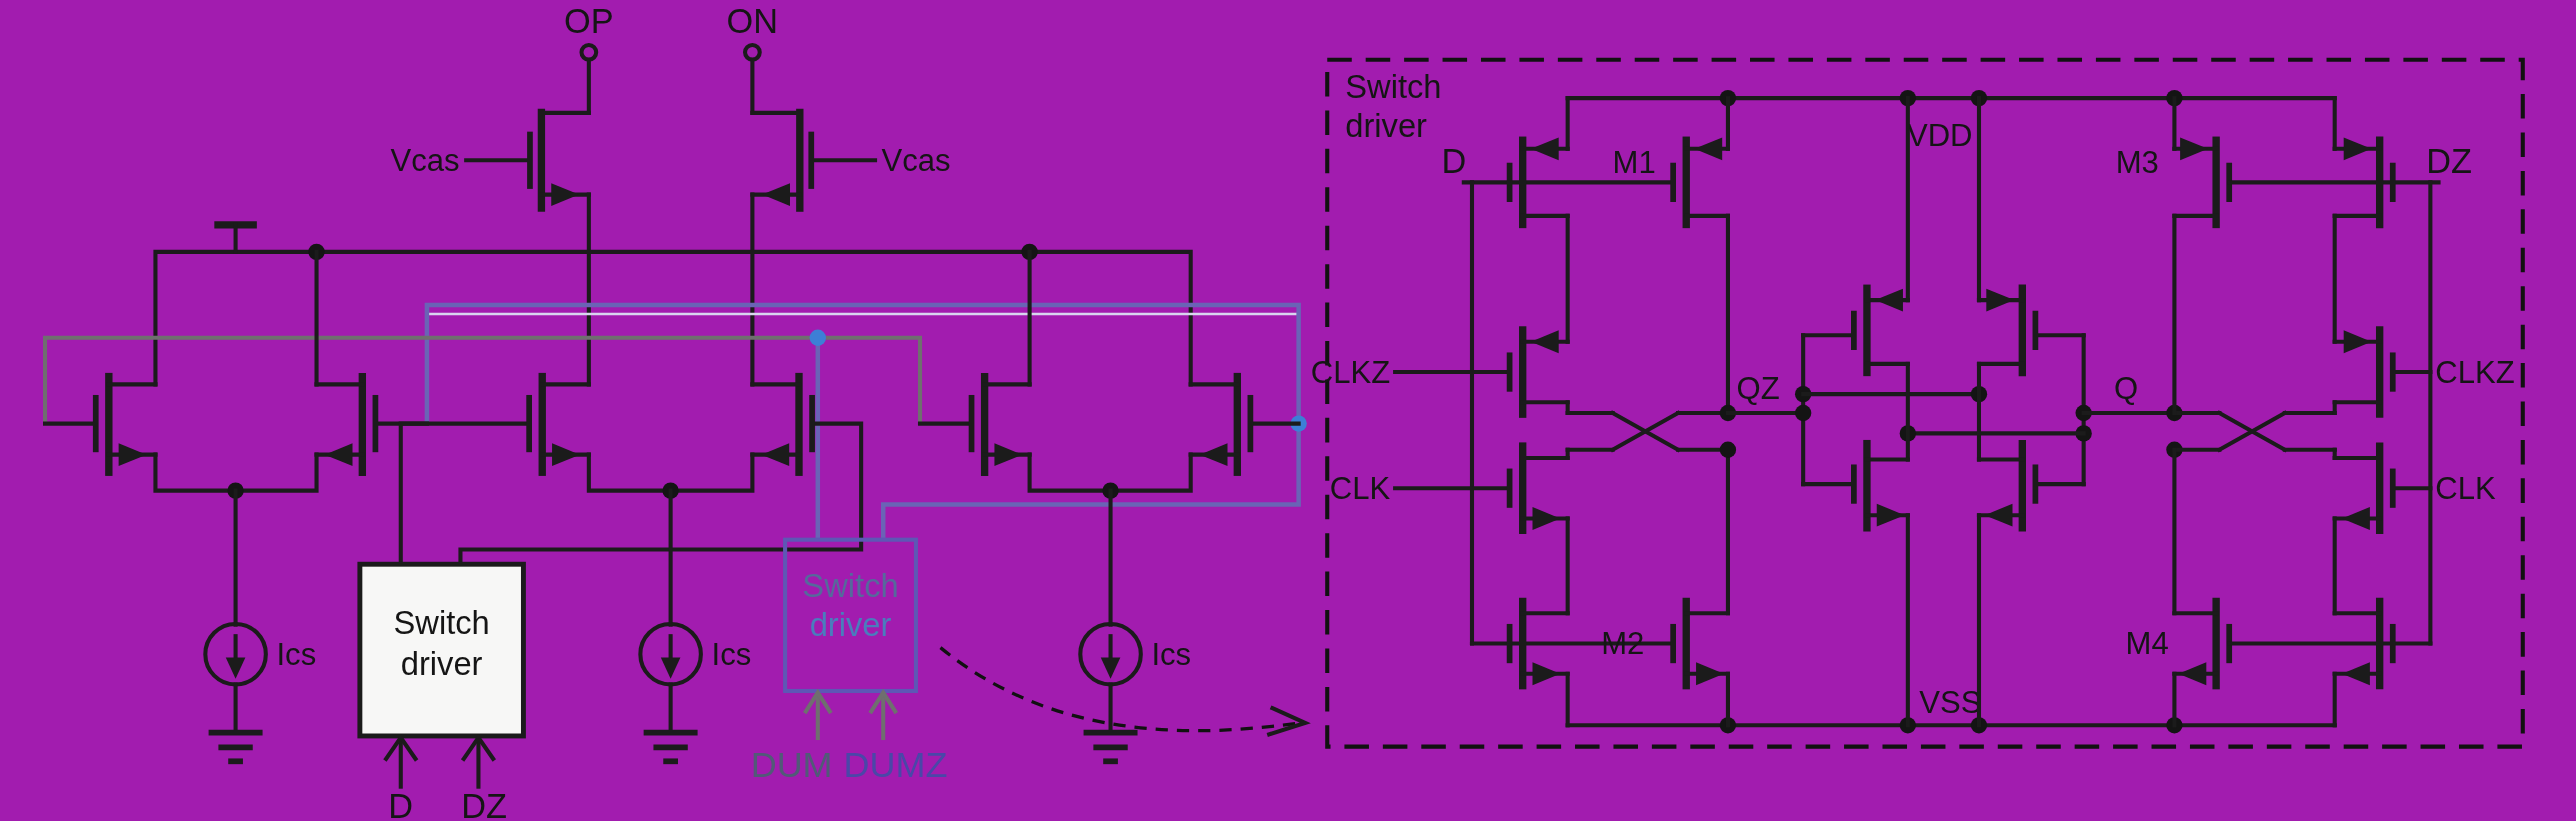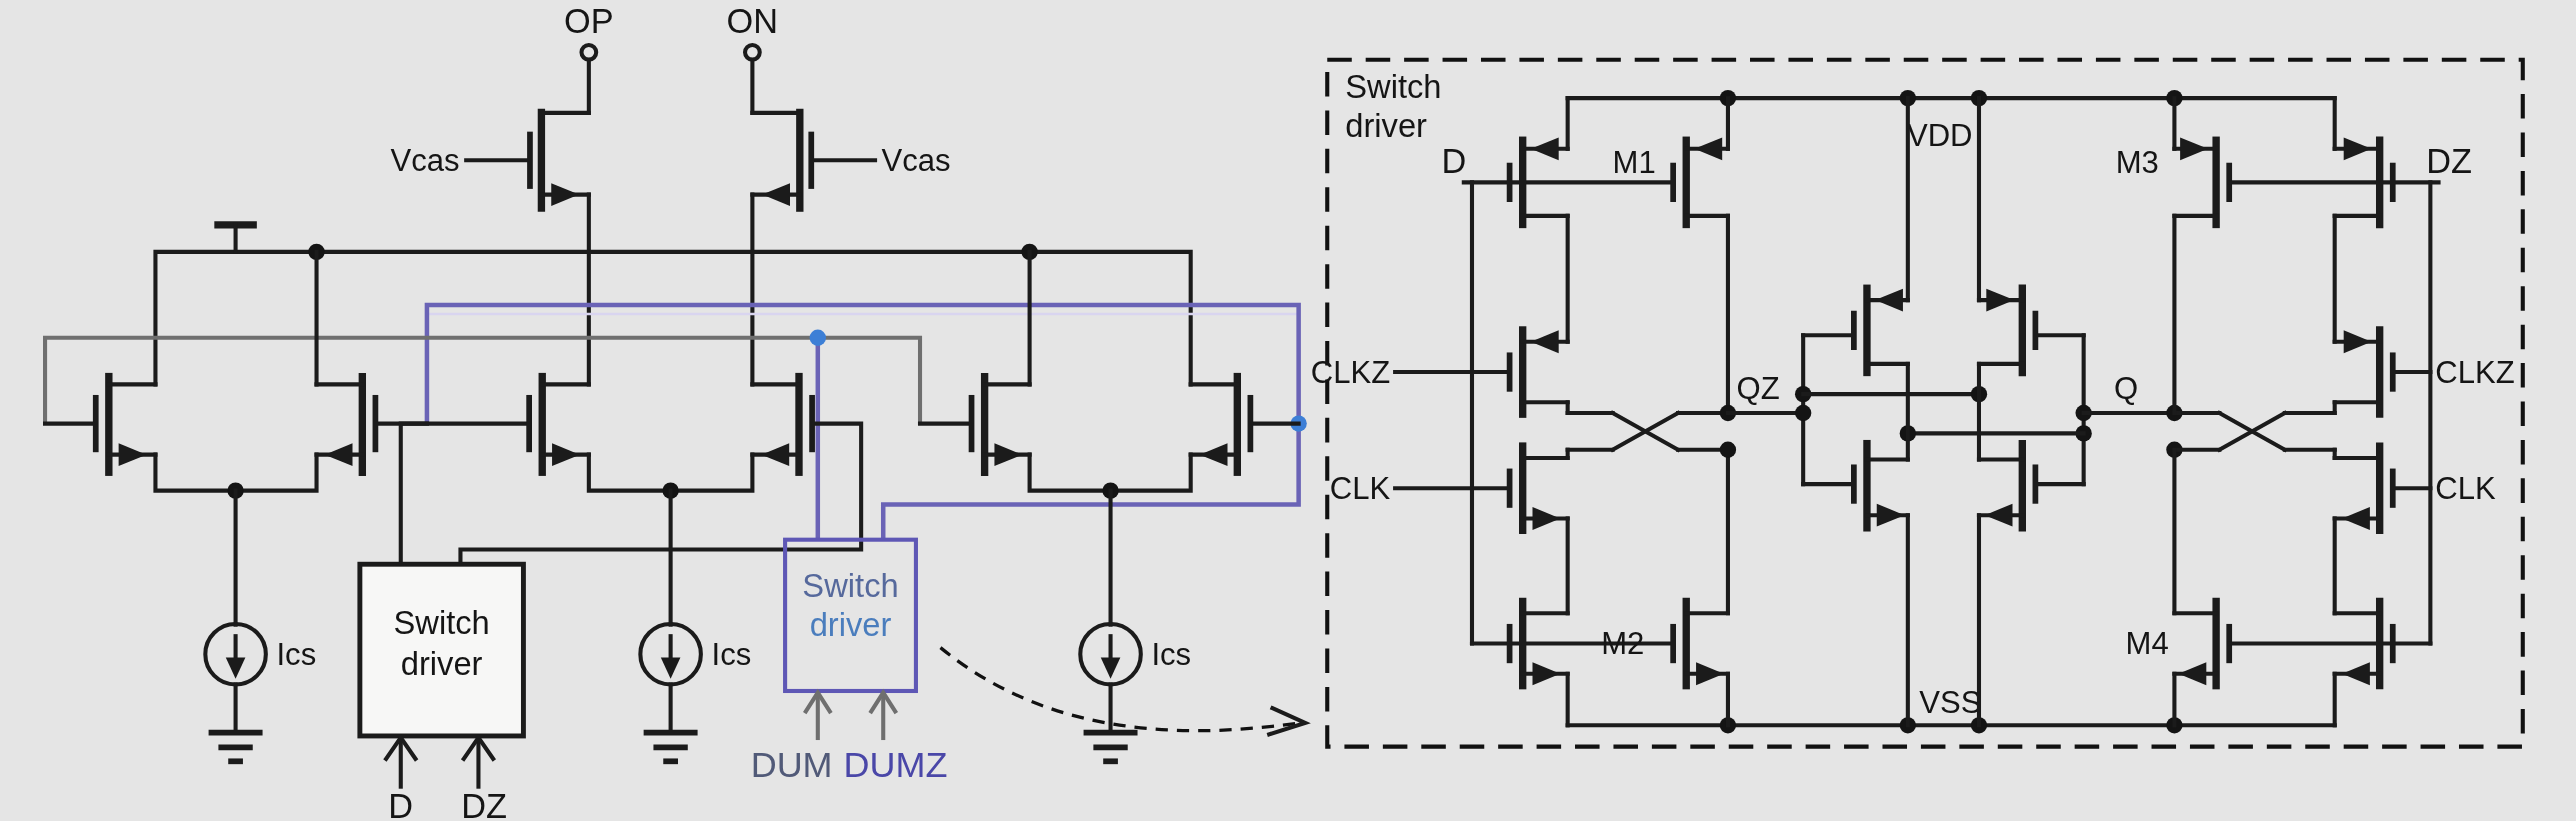--- a/index.html
+++ b/index.html
@@ -1,16 +1,16 @@
 <!DOCTYPE html>
 <html style="font-size:13px"><head>
 <meta charset="utf-8">
 <style>
   html,body{margin:0;padding:0;background:#f7f7f6;}
-  .stage{width:2576px;height:821px;position:relative;background:#e5e5e5;overflow:hidden;}
+  .stage{width:2576px;height:821px;position:relative;background:#a21caf;overflow:hidden;}
   svg{display:block}
   .w{stroke:#1b1b1b;stroke-width:5;fill:none;stroke-linecap:square}
   .bar{stroke:#1b1b1b;stroke-width:9;fill:none;stroke-linecap:butt}
   .gbar{stroke:#1b1b1b;stroke-width:7;fill:none;stroke-linecap:butt}
   .tri{fill:#1b1b1b;stroke:none}
   .dot{fill:#141414;stroke:none}
   .bdot{fill:#3d7fd6;stroke:none}
   .gray{stroke:#6f6f6f;stroke-width:5;fill:none}
   .purple{stroke:#6a63b6;stroke-width:5.5;fill:none}
   .phalo{stroke:#d9d5f0;stroke-width:3;fill:none}

